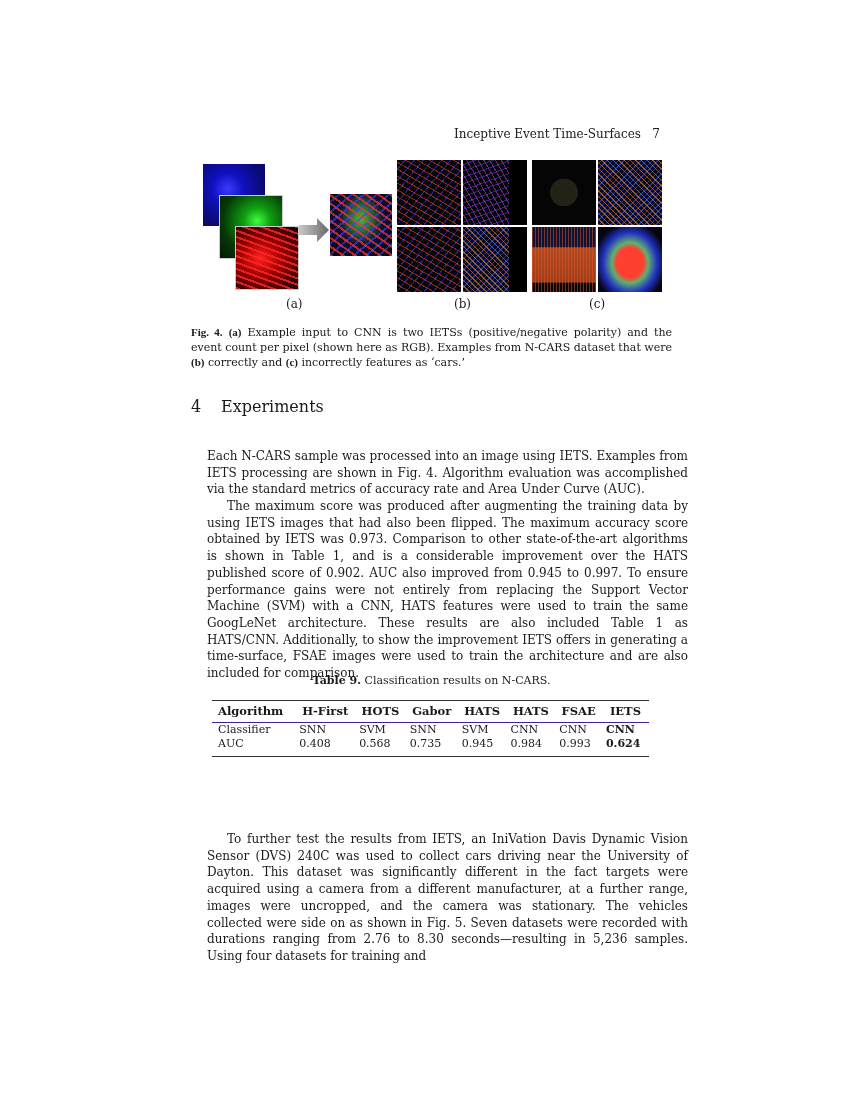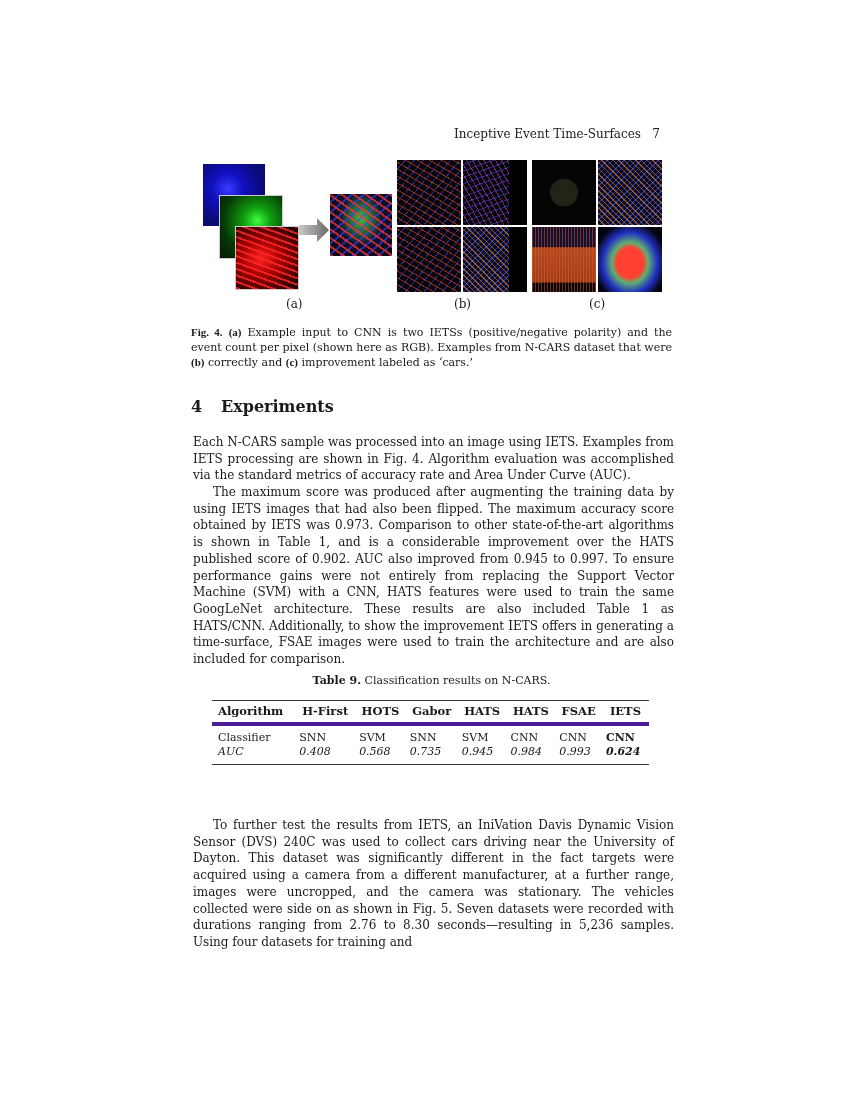--- a/index.html
+++ b/index.html
@@ -66,42 +66,42 @@
     .sublabel { position: absolute; top: 137px; font-size: 12px; }
     .sublabel.a { left: 87px; }
     .sublabel.b { left: 255px; }
     .sublabel.c { left: 390px; }
 
     
     .caption { position: absolute; left: 187px; top: 325px; width: 481px;
                font-size: 11px; line-height: 15px; text-align: justify; }
     .caption b { font-weight: bold; font-family: Liberation Serif, serif; }
 
-    .section-head { position: absolute; left: 187px; top: 397px; font-size: 16px; font-weight: bold; }
+    .section-head { position: absolute; left: 187px; top: 397px; font-size: 16px; font-weight: normal; }
     .section-head .num { display: inline-block; width: 30px; }
 
     .para { position: absolute; left: 187px; width: 481px; font-size: 12px; line-height: 16.7px;
-            text-align: justify; margin: 2px; }
+            text-align: justify; margin: 16px; }
     .para.p1 { top: 432px; }
     .para.p2 { top: 482px; text-indent: 20px; }
     .para.p3 { top: 815px; text-indent: 20px; }
 
     .table-caption { position: absolute; left: 187px; top: 674px; width: 481px; text-align: center;
                      font-size: 11px; }
     .table-caption b { font-weight: bold; }
 
     table.results { position: absolute; left: 208px; top: 700px; width: 437px;
                     border-collapse: collapse; font-size: 11px; }
-    table.results thead tr { border-top: 1.6px solid #333; border-bottom: 4px solid #4c1d95; }
+    table.results thead tr { border-top: 1.6px solid #333; border-bottom: 1px solid #4c1d95; }
     table.results tbody tr:last-child { border-bottom: 1.6px solid #333; }
     table.results th { font-weight: bold; padding: 3px 4px 4px; text-align: center; font-size: 11.5px; }
     table.results th:first-child { text-align: left; padding-left: 6px; }
     table.results td { text-align: left; padding: 0 4px; line-height: 14px; }
-    table.results tbody tr:first-child td { padding-top: 5px; }
-    table.results tbody tr:last-child td { padding-bottom: 5px; font-style: italic; }
+    table.results tbody tr:first-child td { }
+    table.results tbody tr:last-child td { padding-bottom: 5px; }
     table.results td:first-child { text-align: left; padding-left: 6px; }
     table.results td.best { font-weight: bold; }
   </style>
 </head>
 <body>
 
 <div class="page">
 
   <div class="running-head">
     <span class="title">Inceptive Event Time-Surfaces</span>
@@ -142,21 +142,21 @@
       <div class="tile t4 noise-f"></div>
     </div>
 
     <span class="sublabel a">(a)</span>
     <span class="sublabel b">(b)</span>
     <span class="sublabel c">(c)</span>
   </div>
 
   <div class="caption">
     <b>Fig. 4.</b>
-    <b>(a)</b><span> Example input to CNN is two IETSs (positive/negative polarity) and the event count per pixel (shown here as RGB). Examples from N-CARS dataset that were </span><b>(b)</b><span> correctly and </span><b>(c)</b><span> improvement labeled as ‘cars.’</span>
+    <b>(a)</b><span> Example input to CNN is two IETSs (positive/negative polarity) and the event count per pixel (shown here as RGB). Examples from N-CARS dataset that were </span><b>(b)</b><span> correctly and </span><b>(c)</b><span> incorrectly features as ‘cars.’</span>
   </div>
 
   <div class="section-head">
     <span class="num">4</span><span>Experiments</span>
   </div>
 
   <p class="para p1">Each N-CARS sample was processed into an image using IETS. Examples from IETS processing are shown in Fig. 4. Algorithm evaluation was accomplished via the standard metrics of accuracy rate and Area Under Curve (AUC).</p>
   <p class="para p2">The maximum score was produced after augmenting the training data by using IETS images that had also been flipped. The maximum accuracy score obtained by IETS was 0.973. Comparison to other state-of-the-art algorithms is shown in Table 1, and is a considerable improvement over the HATS published score of 0.902. AUC also improved from 0.945 to 0.997. To ensure performance gains were not entirely from replacing the Support Vector Machine (SVM) with a CNN, HATS features were used to train the same GoogLeNet architecture. These results are also included Table 1 as HATS/CNN. Additionally, to show the improvement IETS offers in generating a time-surface, FSAE images were used to train the architecture and are also included for comparison.</p>
 
   <div class="table-caption">

